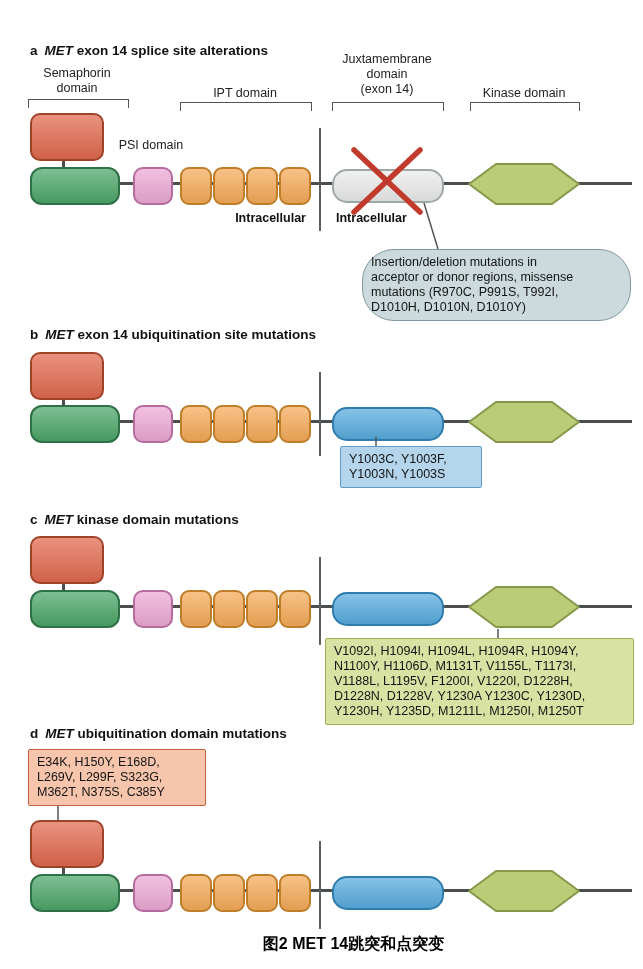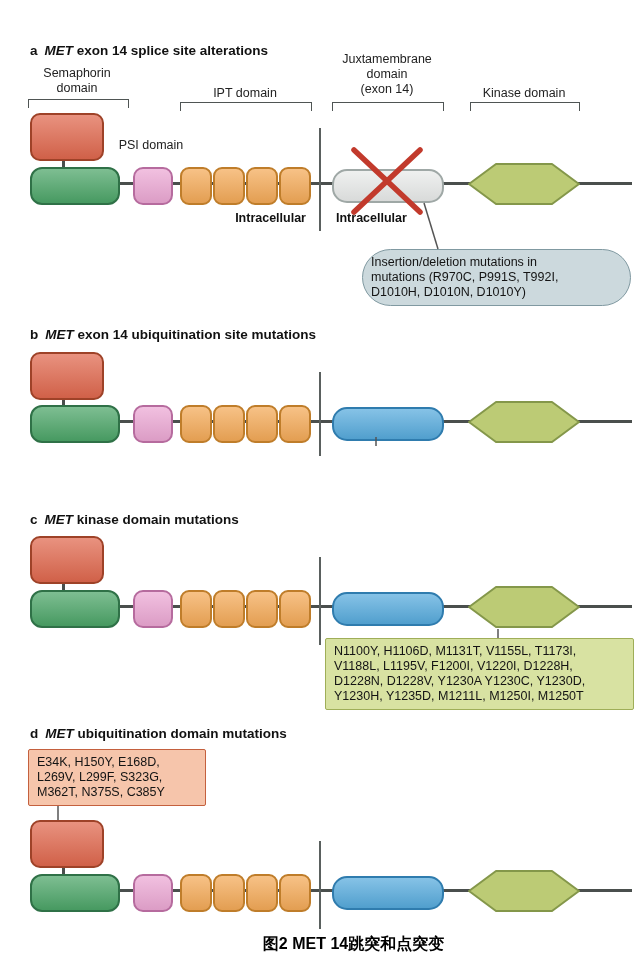--- a/index.html
+++ b/index.html
@@ -83,20 +83,21 @@
       <svg width="112" height="44" viewBox="0 0 112 44">
           <polygon class="hexpoly" points="1,22 28,2 84,2 111,22 84,42 28,42"></polygon>
         </svg>
     </div>
 
     <div class="memlabel" style="left:186px;top:211px;width:120px;text-align:right">Intracellular</div>
     <div class="memlabel" style="left:336px;top:211px">Intracellular</div>
 
     <div class="note note-a" style="left:362px;top:249px;width:251px">
       <div>Insertion/deletion mutations in</div>
+      <div>acceptor or donor regions, missense</div>
       <div>mutations (R970C, P991S, T992I,</div>
       <div>D1010H, D1010N, D1010Y)</div>
     </div>
   </div>
 
   <div class="layer">
     <div class="panel-title" style="left:30px;top:327px">
       <span class="letter">b</span><span class="gene">MET</span>
       <span>exon 14 ubiquitination site mutations</span>
     </div>
@@ -111,20 +112,24 @@
     <div class="domain ipt" style="left:246px;top:405px"></div>
     <div class="domain ipt" style="left:279px;top:405px"></div>
     <div class="divider" style="left:319px;top:372px;height:84px"></div>
     <div class="domain jm jm-blue" style="left:332px;top:407px"></div>
     <div class="hex" style="left:468px;top:400px">
       <svg width="112" height="44" viewBox="0 0 112 44">
           <polygon class="hexpoly" points="1,22 28,2 84,2 111,22 84,42 28,42"></polygon>
         </svg>
     </div>
 
+    <div class="note note-b" style="left:340px;top:446px;width:124px">
+      <div>Y1003C, Y1003F,</div>
+      <div>Y1003N, Y1003S</div>
+    </div>
   </div>
 
   <div class="layer">
     <div class="panel-title" style="left:30px;top:512px">
       <span class="letter">c</span><span class="gene">MET</span>
       <span>kinase domain mutations</span>
     </div>
 
     <div class="backbone" style="left:30px;top:605px;width:602px"></div>
     <div class="connector" style="left:62px;top:578px;height:14px"></div>
@@ -137,20 +142,21 @@
     <div class="domain ipt" style="left:279px;top:590px"></div>
     <div class="divider" style="left:319px;top:557px;height:88px"></div>
     <div class="domain jm jm-blue" style="left:332px;top:592px"></div>
     <div class="hex" style="left:468px;top:585px">
       <svg width="112" height="44" viewBox="0 0 112 44">
           <polygon class="hexpoly" points="1,22 28,2 84,2 111,22 84,42 28,42"></polygon>
         </svg>
     </div>
 
     <div class="note note-c" style="left:325px;top:638px;width:291px">
+      <div>V1092I, H1094I, H1094L, H1094R, H1094Y,</div>
       <div>N1100Y, H1106D, M1131T, V1155L, T1173I,</div>
       <div>V1188L, L1195V, F1200I, V1220I, D1228H,</div>
       <div>D1228N, D1228V, Y1230A Y1230C, Y1230D,</div>
       <div>Y1230H, Y1235D, M1211L, M1250I, M1250T</div>
     </div>
   </div>
 
   <div class="layer">
     <div class="panel-title" style="left:30px;top:726px">
       <span class="letter">d</span><span class="gene">MET</span>

